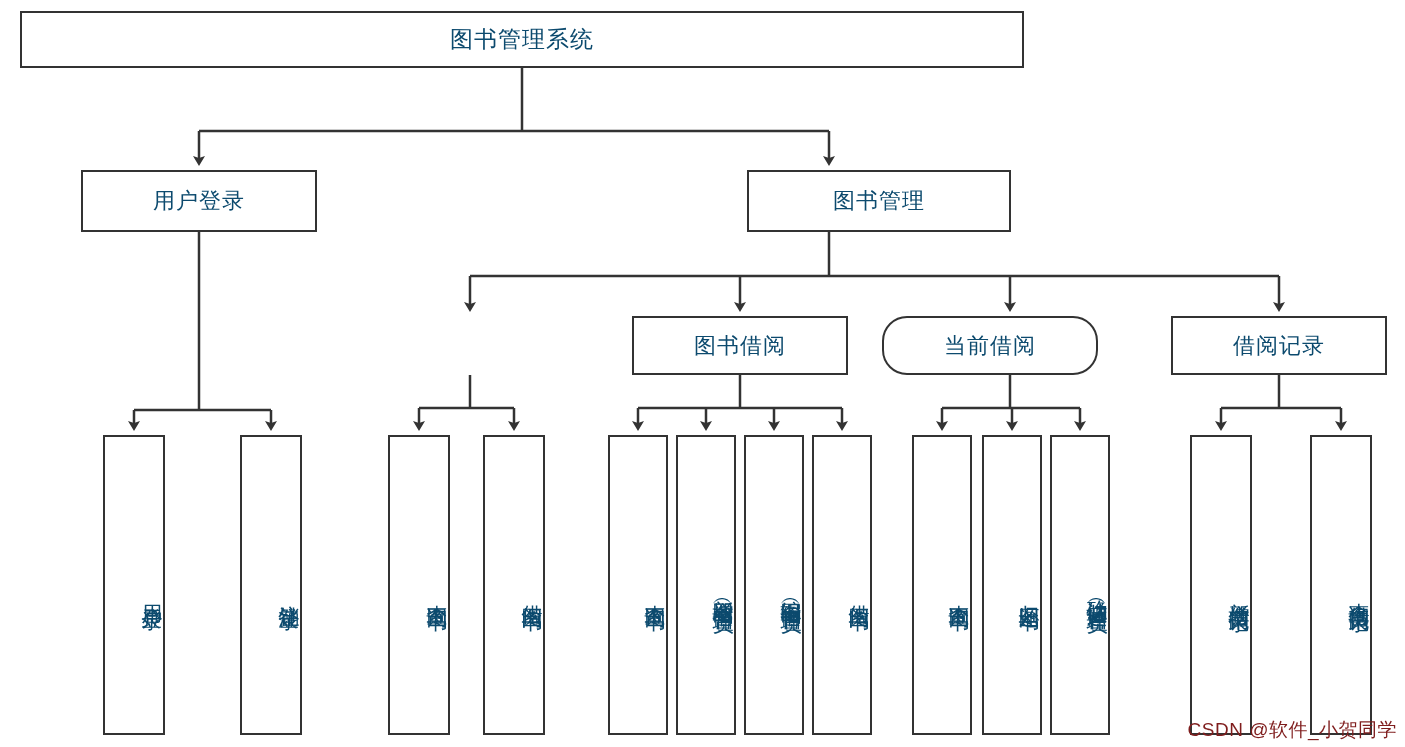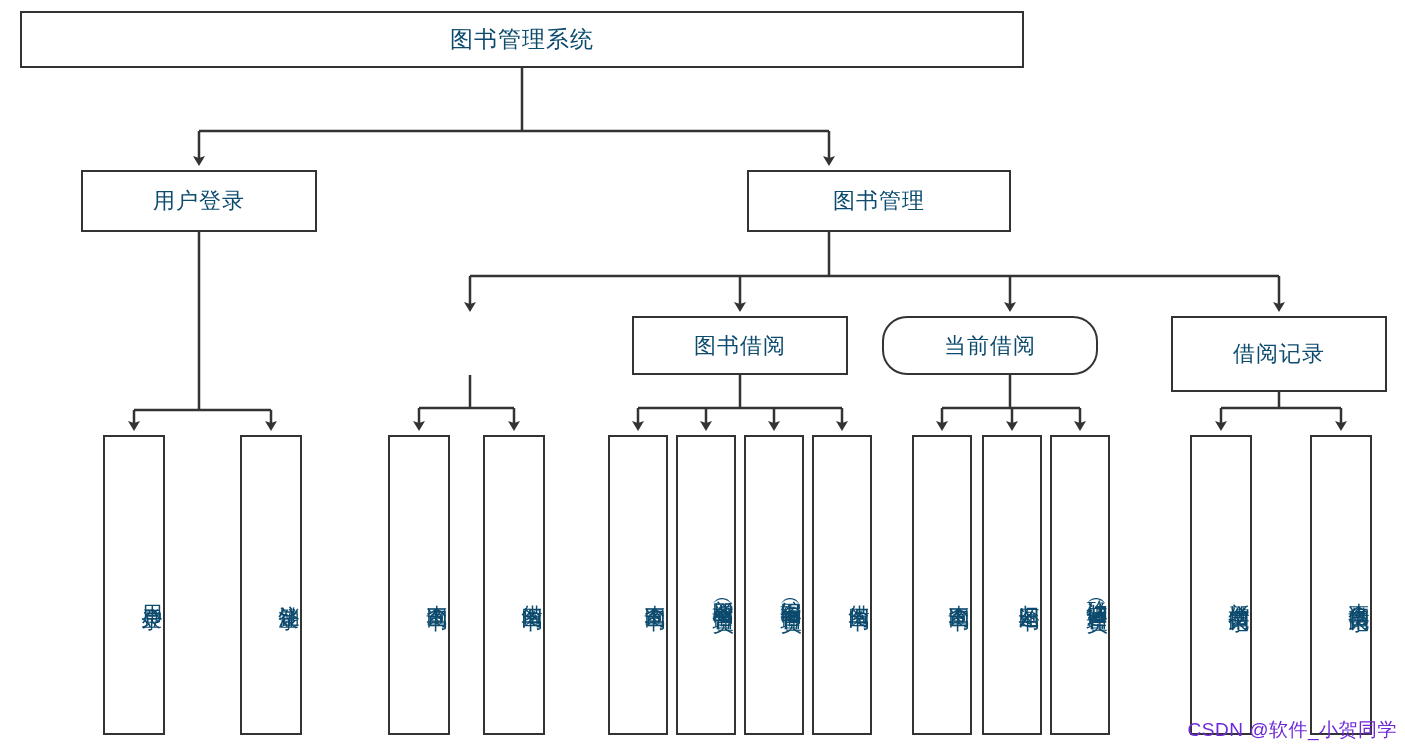--- a/index.html
+++ b/index.html
@@ -51,21 +51,21 @@
   .edge {
     stroke: #333333;
     stroke-width: 2.5;
     fill: none;
   }
   .watermark {
     position: absolute;
     right: 8px;
     bottom: 4px;
     font-size: 19px;
-    color: #6d28d9;
+    color: #7f1d1d;
     white-space: nowrap;
     letter-spacing: 0.5px;
   }
 </style>
 </head>
 <body>
 
 <div id="canvas">
 
   <svg id="edges" viewBox="0 0 1405 747">
@@ -111,21 +111,21 @@
       </g>
   </svg>
 
   <div class="node root horiz" style="left:20px; top:11px; width:1004px; height:57px;">图书管理系统</div>
 
   <div class="node horiz" style="left:81px; top:170px; width:236px; height:62px;">用户登录</div>
   <div class="node horiz" style="left:711px; top:170px; width:264px; height:62px;margin-left:36px;">图书管理</div>
 
   <div class="node horiz" style="left:632px; top:316px; width:216px; height:59px;">图书借阅</div>
   <div class="node horiz" style="left:882px; top:316px; width:216px; height:59px;border-radius:25px;">当前借阅</div>
-  <div class="node horiz" style="left:1171px; top:316px; width:216px; height:76px;text-align:center;">借阅记录</div>
+  <div class="node horiz" style="left:1171px; top:316px; width:216px; height:59px;text-align:center;">借阅记录</div>
 
   <div class="node vert" style="left:103px; top:435px; width:62px; height:300px;">用户登录</div>
   <div class="node vert" style="left:240px; top:435px; width:62px; height:300px;">注销登录</div>
   <div class="node vert" style="left:388px; top:435px; width:62px; height:300px;">查询图书</div>
   <div class="node vert" style="left:483px; top:435px; width:62px; height:300px;">借阅图书</div>
   <div class="node vert" style="left:608px; top:435px; width:60px; height:300px;">查询图书</div>
   <div class="node vert" style="left:676px; top:435px; width:60px; height:300px;">新增图书（管理员）</div>
   <div class="node vert" style="left:744px; top:435px; width:60px; height:300px;">编辑图书（管理员）</div>
   <div class="node vert" style="left:812px; top:435px; width:60px; height:300px;">借阅图书</div>
   <div class="node vert" style="left:912px; top:435px; width:60px; height:300px;">查询图书</div>

